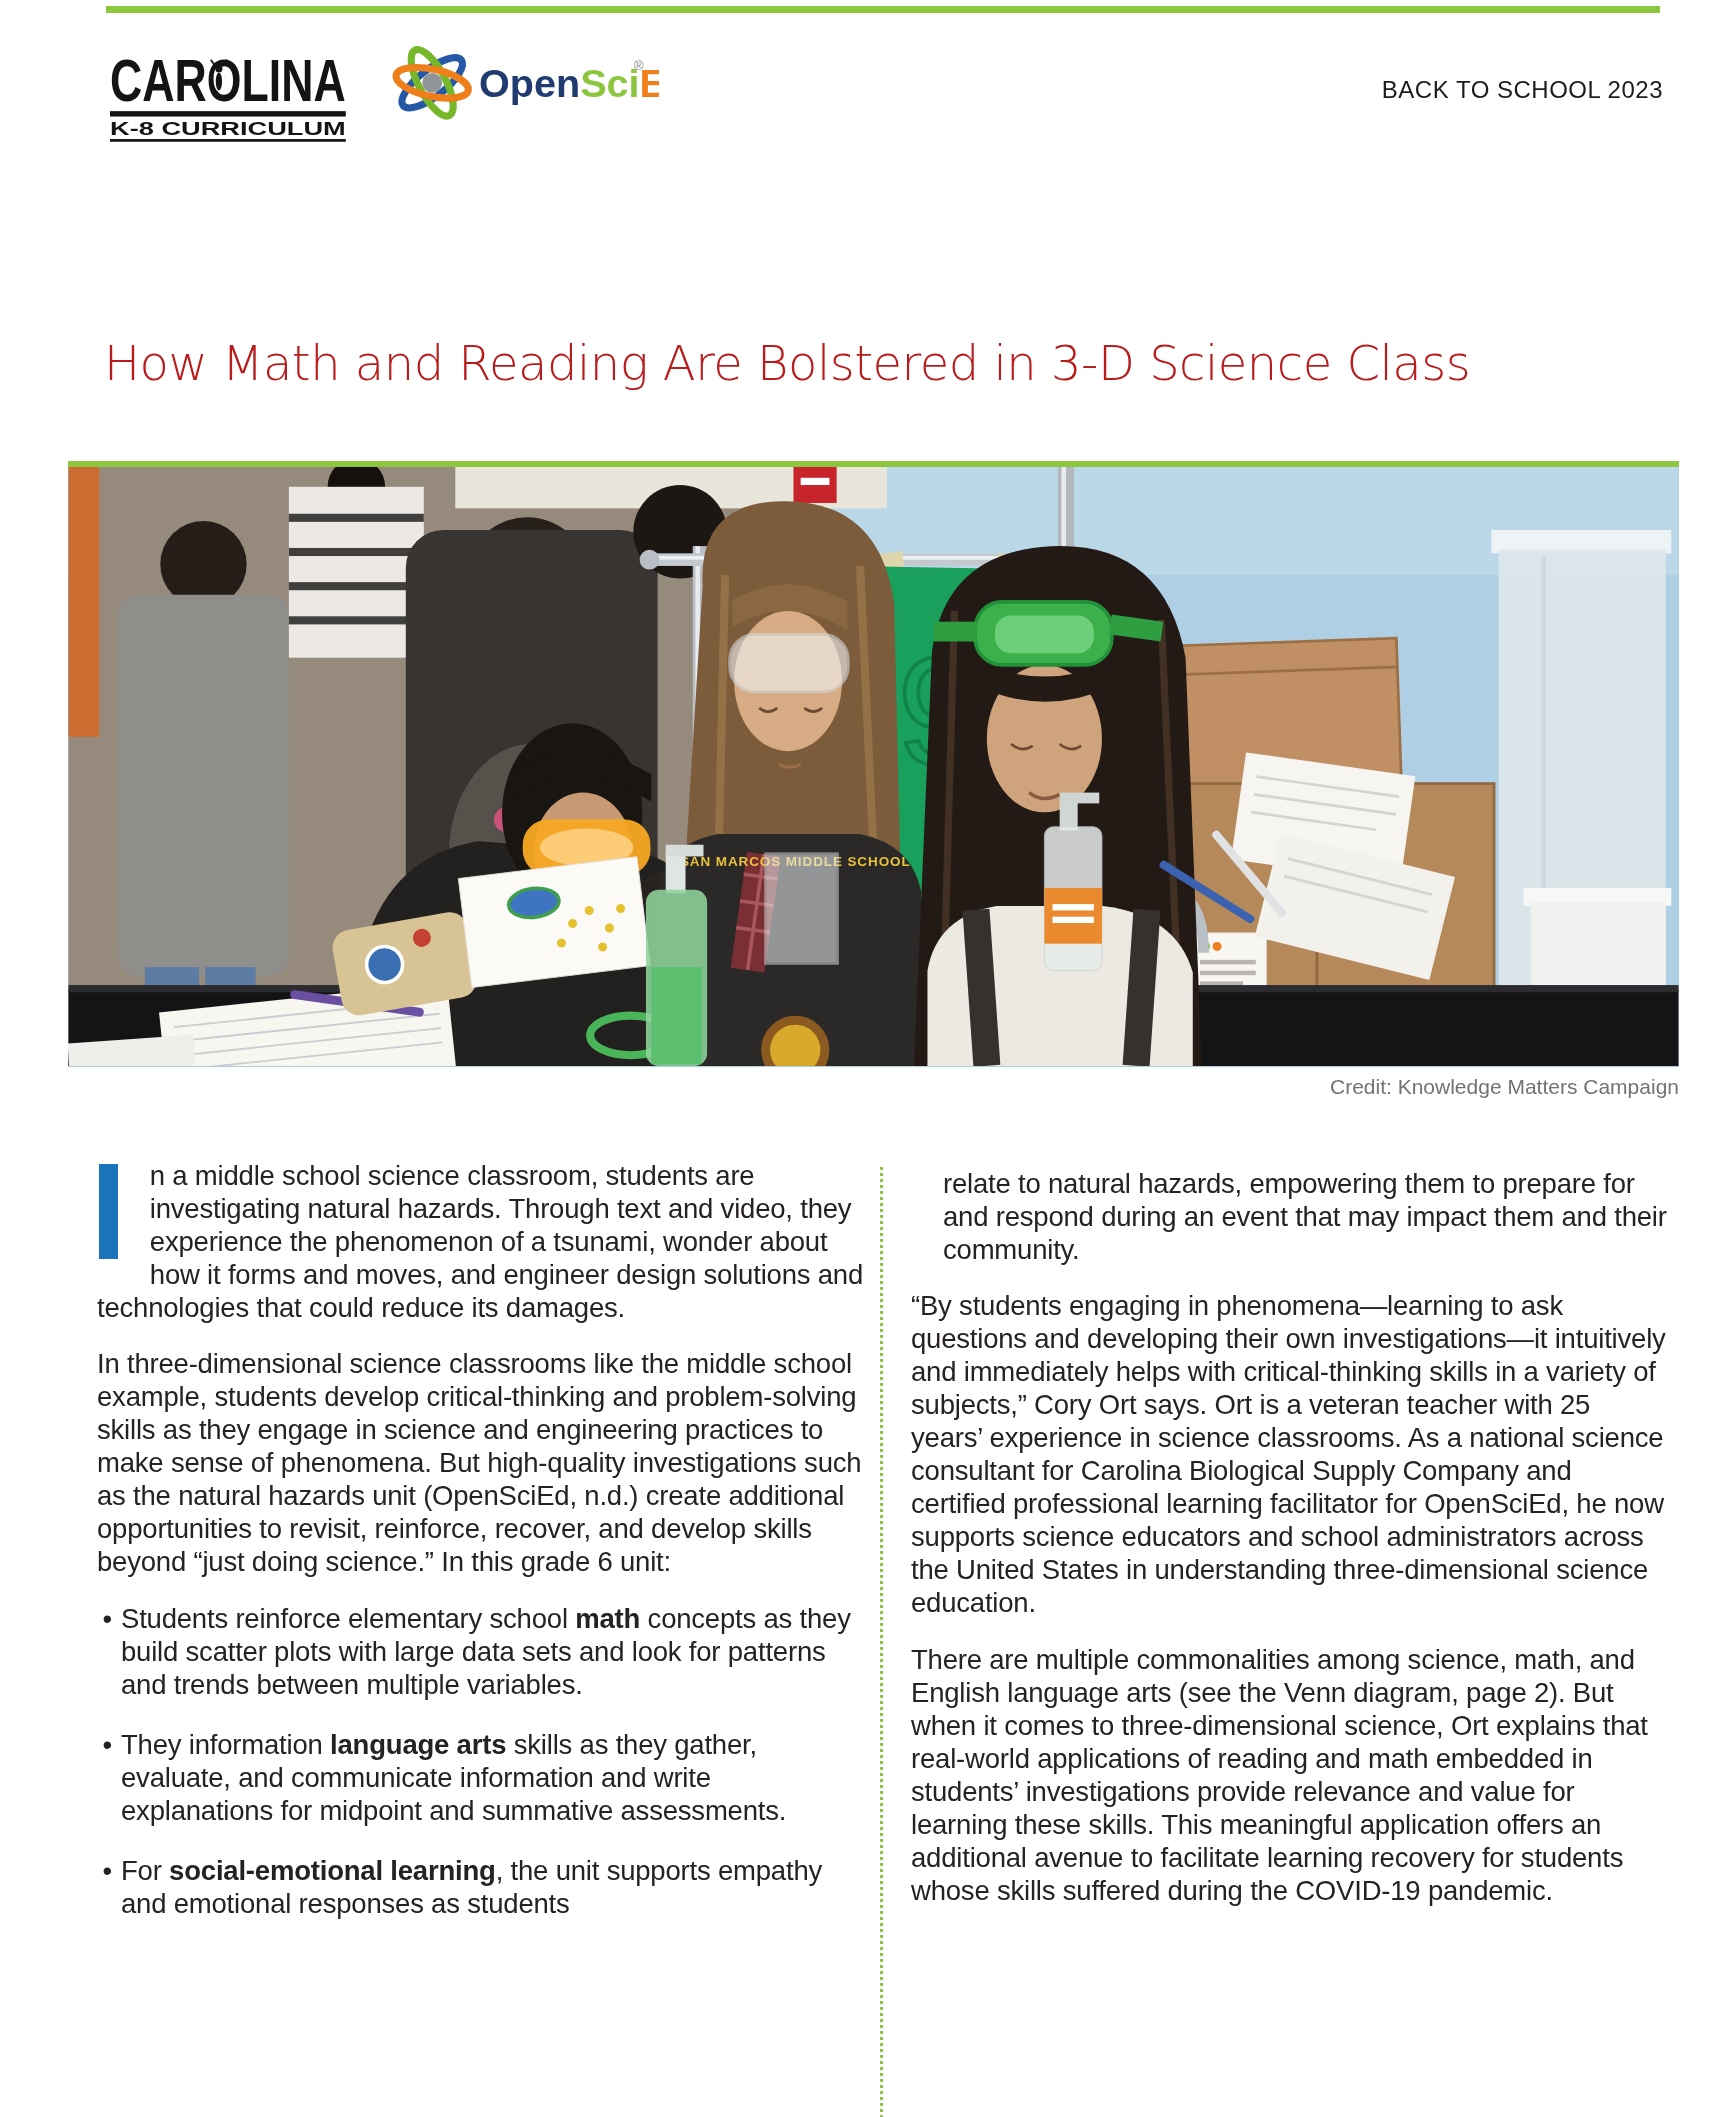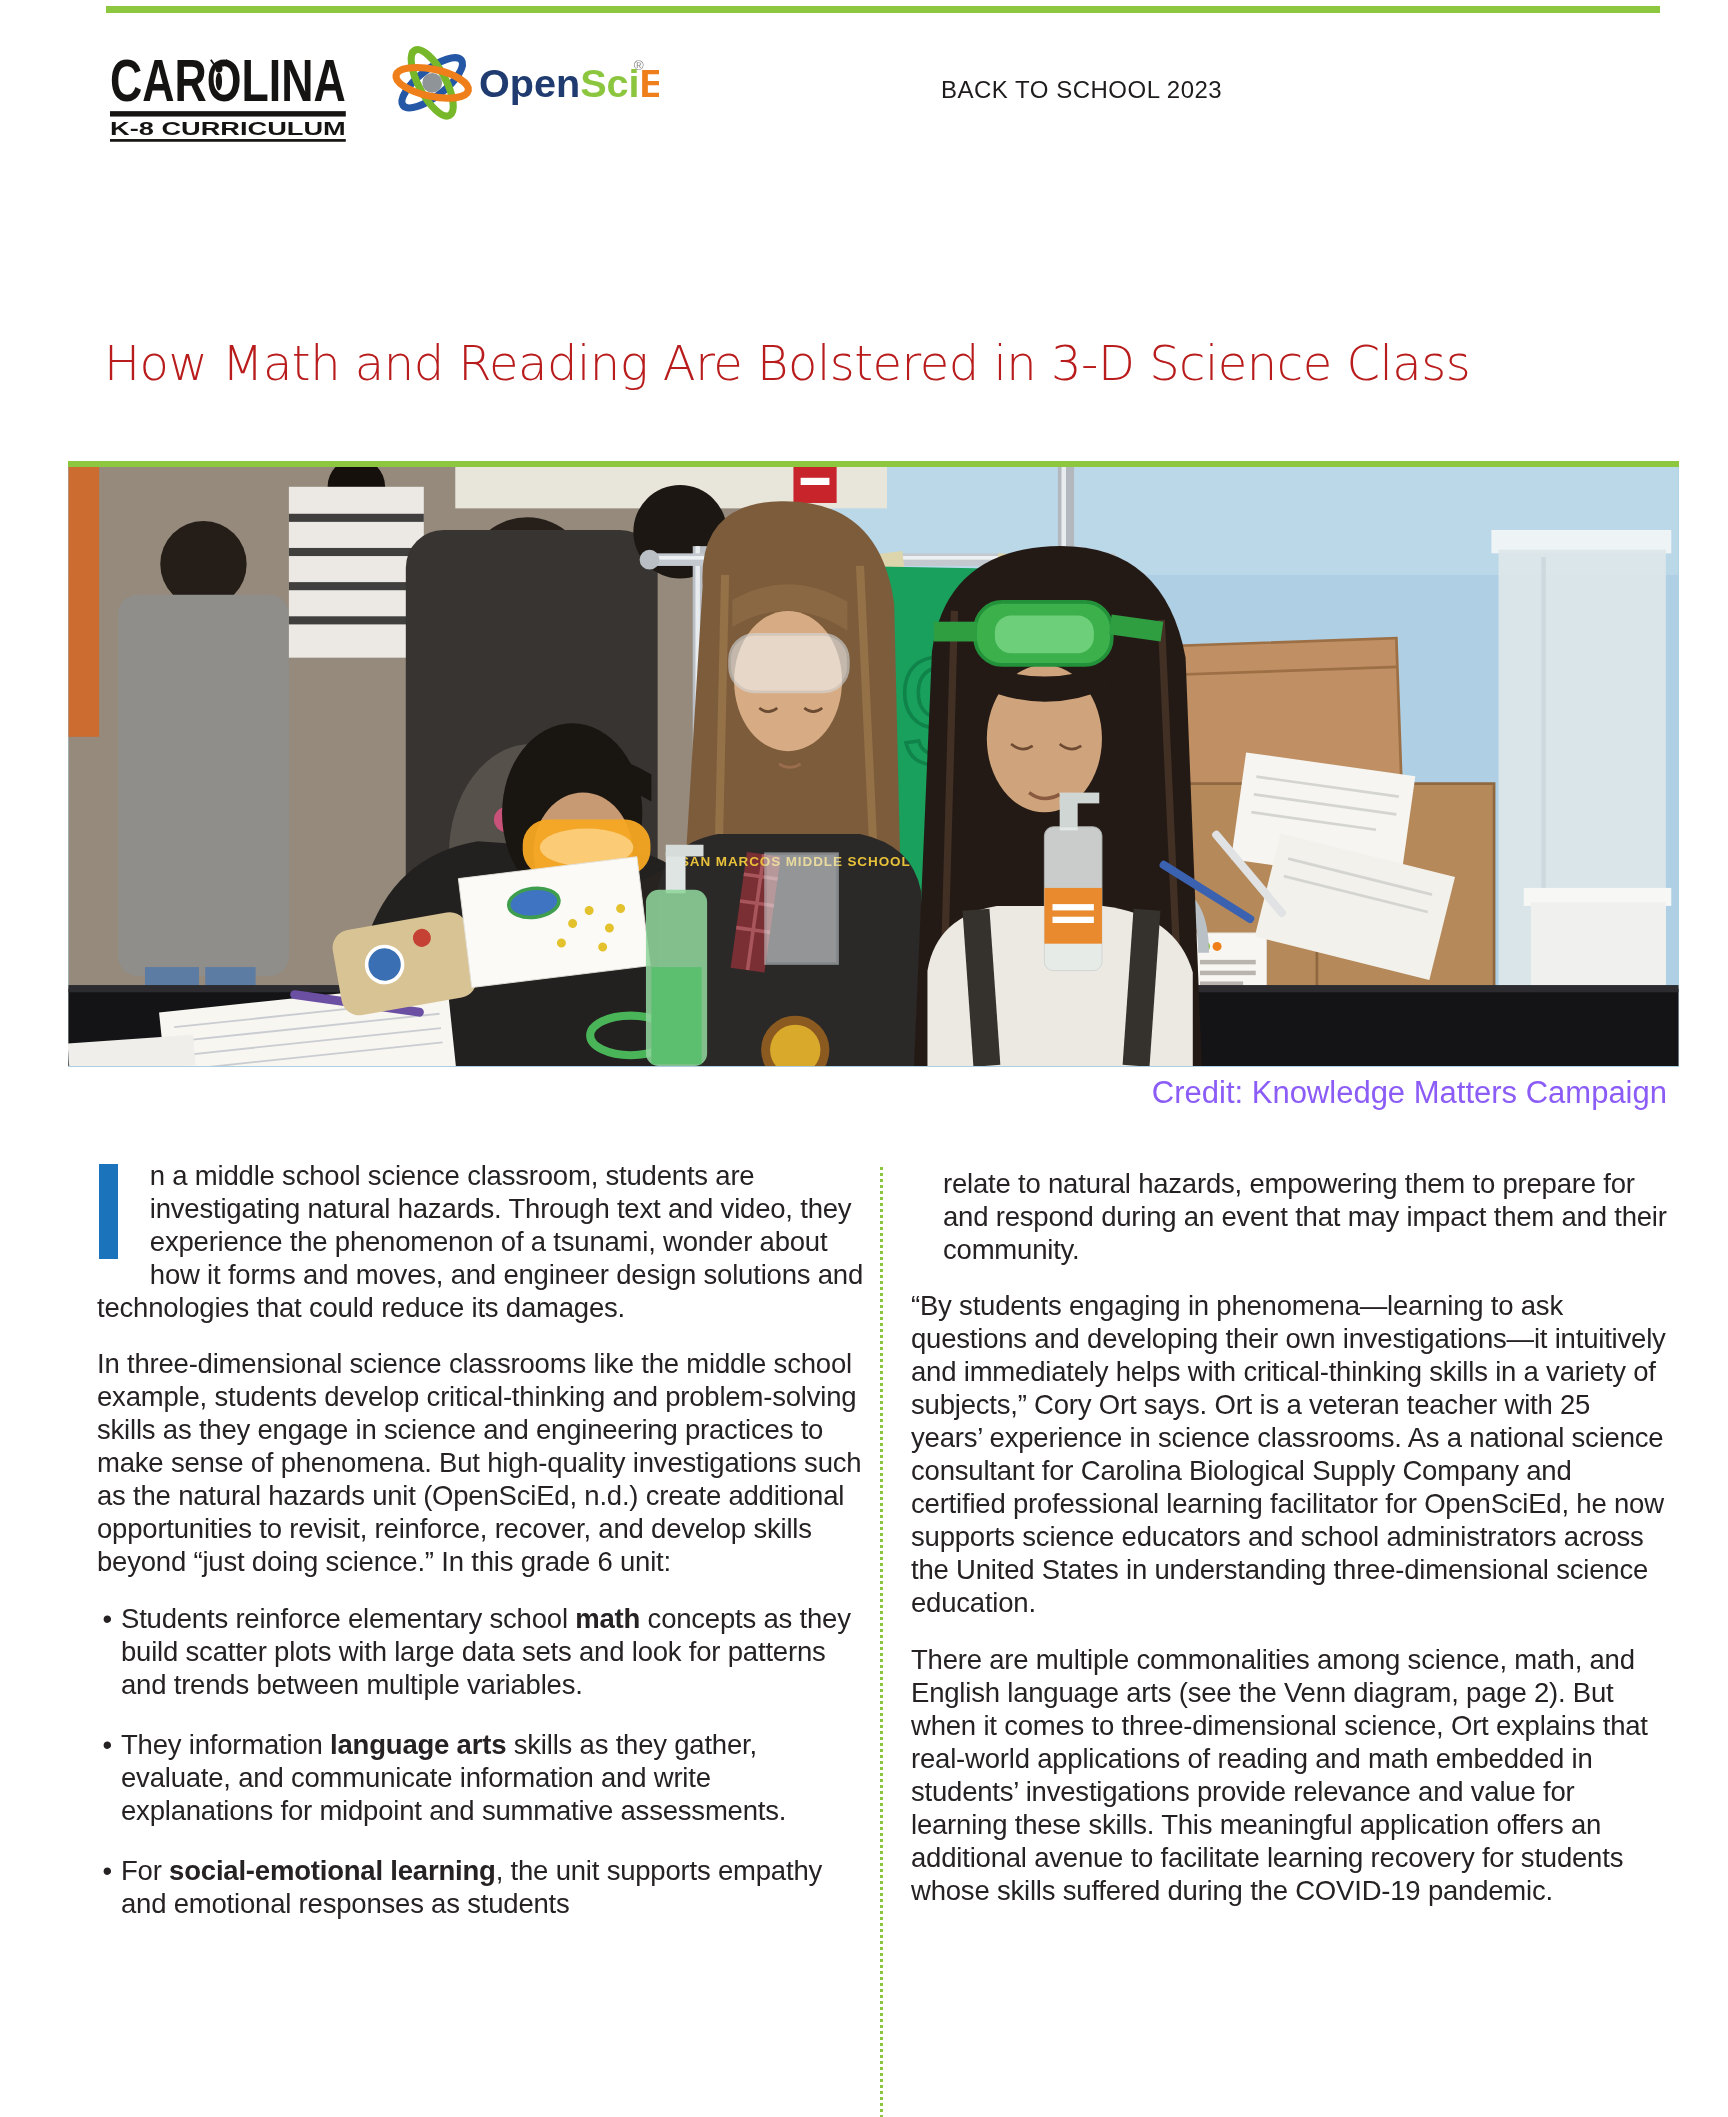--- a/index.html
+++ b/index.html
@@ -1,27 +1,27 @@
 <!DOCTYPE html>
 <html style="font-size:14.4px"><head>
 <meta charset="utf-8">
 <style>
   html,body{margin:0;padding:0;background:#ffffff;}
   #page{position:relative;width:1728px;height:2118px;background:#fff;overflow:hidden;
         font-family:"Liberation Sans",sans-serif;color:#262223;}
   .abs{position:absolute;}
   .top-rule{left:106px;top:6.3px;width:1554px;height:6.3px;background:#8DC63F;}
-  .edition{left:941px;top:76px;width:722px;text-align:left;font-size:24px;letter-spacing:0.5px;color:#1e1b1c;}
+  .edition{left:941px;top:76px;width:722px;text-align:right;font-size:24px;letter-spacing:0.5px;color:#1e1b1c;}
   .title{left:103px;top:205px;width:1530px;font-family:"DejaVu Sans","Liberation Sans",sans-serif;
          font-weight:200;font-size:99px;line-height:1;color:#1E70B7;letter-spacing:-0.9px;white-space:nowrap;}
   .subtitle{left:104px;top:335px;width:1584px;font-family:"DejaVu Sans","Liberation Sans",sans-serif;
          font-weight:200;font-size:48px;color:#b91c1c;letter-spacing:-0.5px;white-space:nowrap;}
   .photo{left:68px;top:461px;width:1611px;height:606px;border-top:6.3px solid #8DC63F;box-sizing:border-box;
          background:#aecfe2;overflow:hidden;}
-  .credit{left:56px;top:1075px;width:1611px;text-align:right;font-size:31px;color:#8b5cf6;}
+  .credit{left:68px;top:1075px;width:1611px;text-align:right;font-size:21px;color:#737373;}
   .col{line-height:33px;font-size:27.5px;letter-spacing:-0.2px;}
   .col-left{left:97px;top:1159px;width:770px;}
   .col-right{left:911px;top:1167px;width:756px;}
   .divider{left:880px;top:1167px;height:951px;width:0;border-left:3.6px dotted #8CC63E;}
   .col p{margin:0 0 23.4px 0;}
   .dropbar{float:left;width:19px;height:95px;background:#1B73BC;margin:5.4px 32px 0 1.8px;}
   ul.bullets{list-style:none;margin:5.4px 0 0 0;padding:0;}
   ul.bullets li{position:relative;padding-left:24px;margin-bottom:27px;}
   ul.bullets li::before{content:"\2022";position:absolute;left:5.4px;top:0;}
   .cont{padding-left:32px;}

